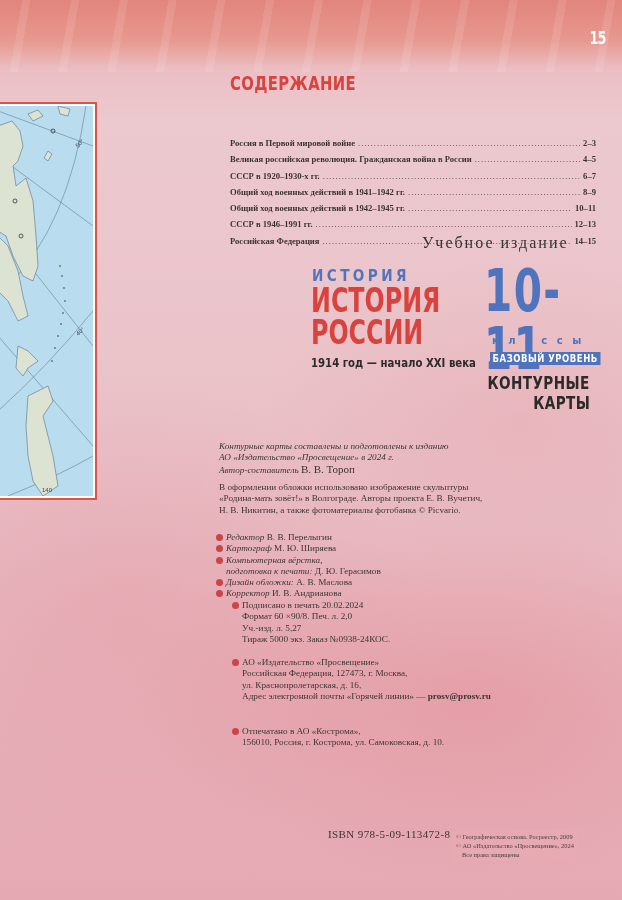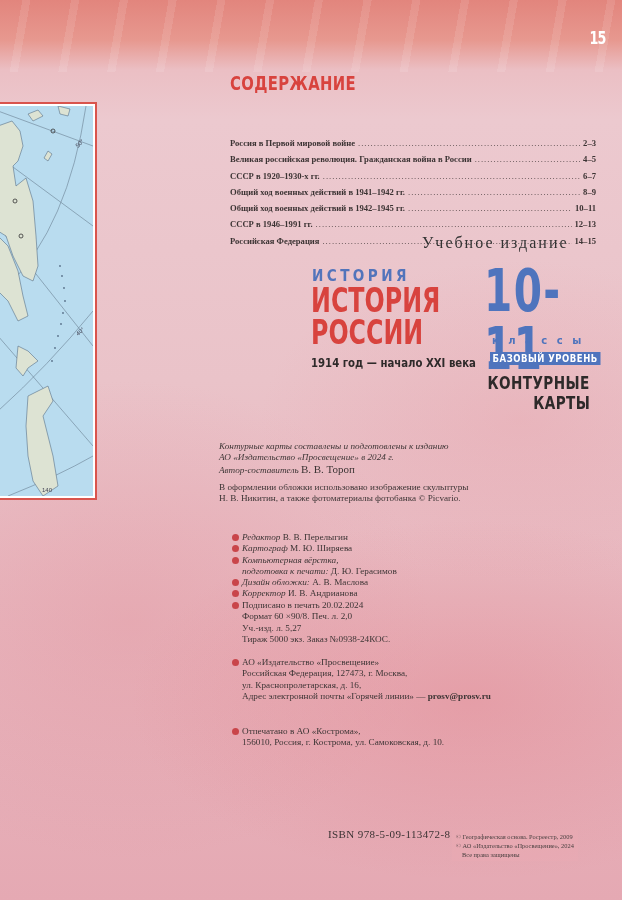--- a/index.html
+++ b/index.html
@@ -208,24 +208,25 @@
 <div class="contour2">КАРТЫ</div>
 
 <div class="info" style="top:441px;">
   <div><i>Контурные карты составлены и подготовлены к изданию</i></div>
   <div><i>АО «Издательство «Просвещение» в 2024 г.</i></div>
   <div><i>Автор-составитель</i> <span class="big">В. В. Тороп</span></div>
 </div>
 
 <div class="info" style="top:482px;">
   <div>В оформлении обложки использовано изображение скульптуры</div>
+  <div>«Родина-мать зовёт!» в Волгограде. Авторы проекта Е. В. Вучетич,</div>
   <div>Н. В. Никитин, а также фотоматериалы фотобанка © Picvario.</div>
 </div>
 
-<div class="info" style="top:532px; left:242px;font-family:Liberation Serif, serif;">
+<div class="info" style="top:532px; left:226px;font-family:Liberation Serif, serif;">
   <div class="bul-row"><span class="dot"></span><i>Редактор</i> <span>В. В. Перелыгин</span></div>
   <div class="bul-row"><span class="dot"></span><i>Картограф</i> <span>М. Ю. Ширяева</span></div>
   <div class="bul-row"><span class="dot"></span><i>Компьютерная вёрстка,</i><br><i>подготовка к печати:</i> <span>Д. Ю. Герасимов</span></div>
   <div class="bul-row"><span class="dot"></span><i>Дизайн обложки:</i> <span>А. В. Маслова</span></div>
   <div class="bul-row"><span class="dot"></span><i>Корректор</i> <span>И. В. Андрианова</span></div>
 </div>
 
 <div class="info" style="top:600px; left:242px;">
   <div class="bul-row"><span class="dot"></span><span>Подписано в печать 20.02.2024</span></div>
   <div>Формат 60 ×90/8.  Печ. л. 2,0</div>

